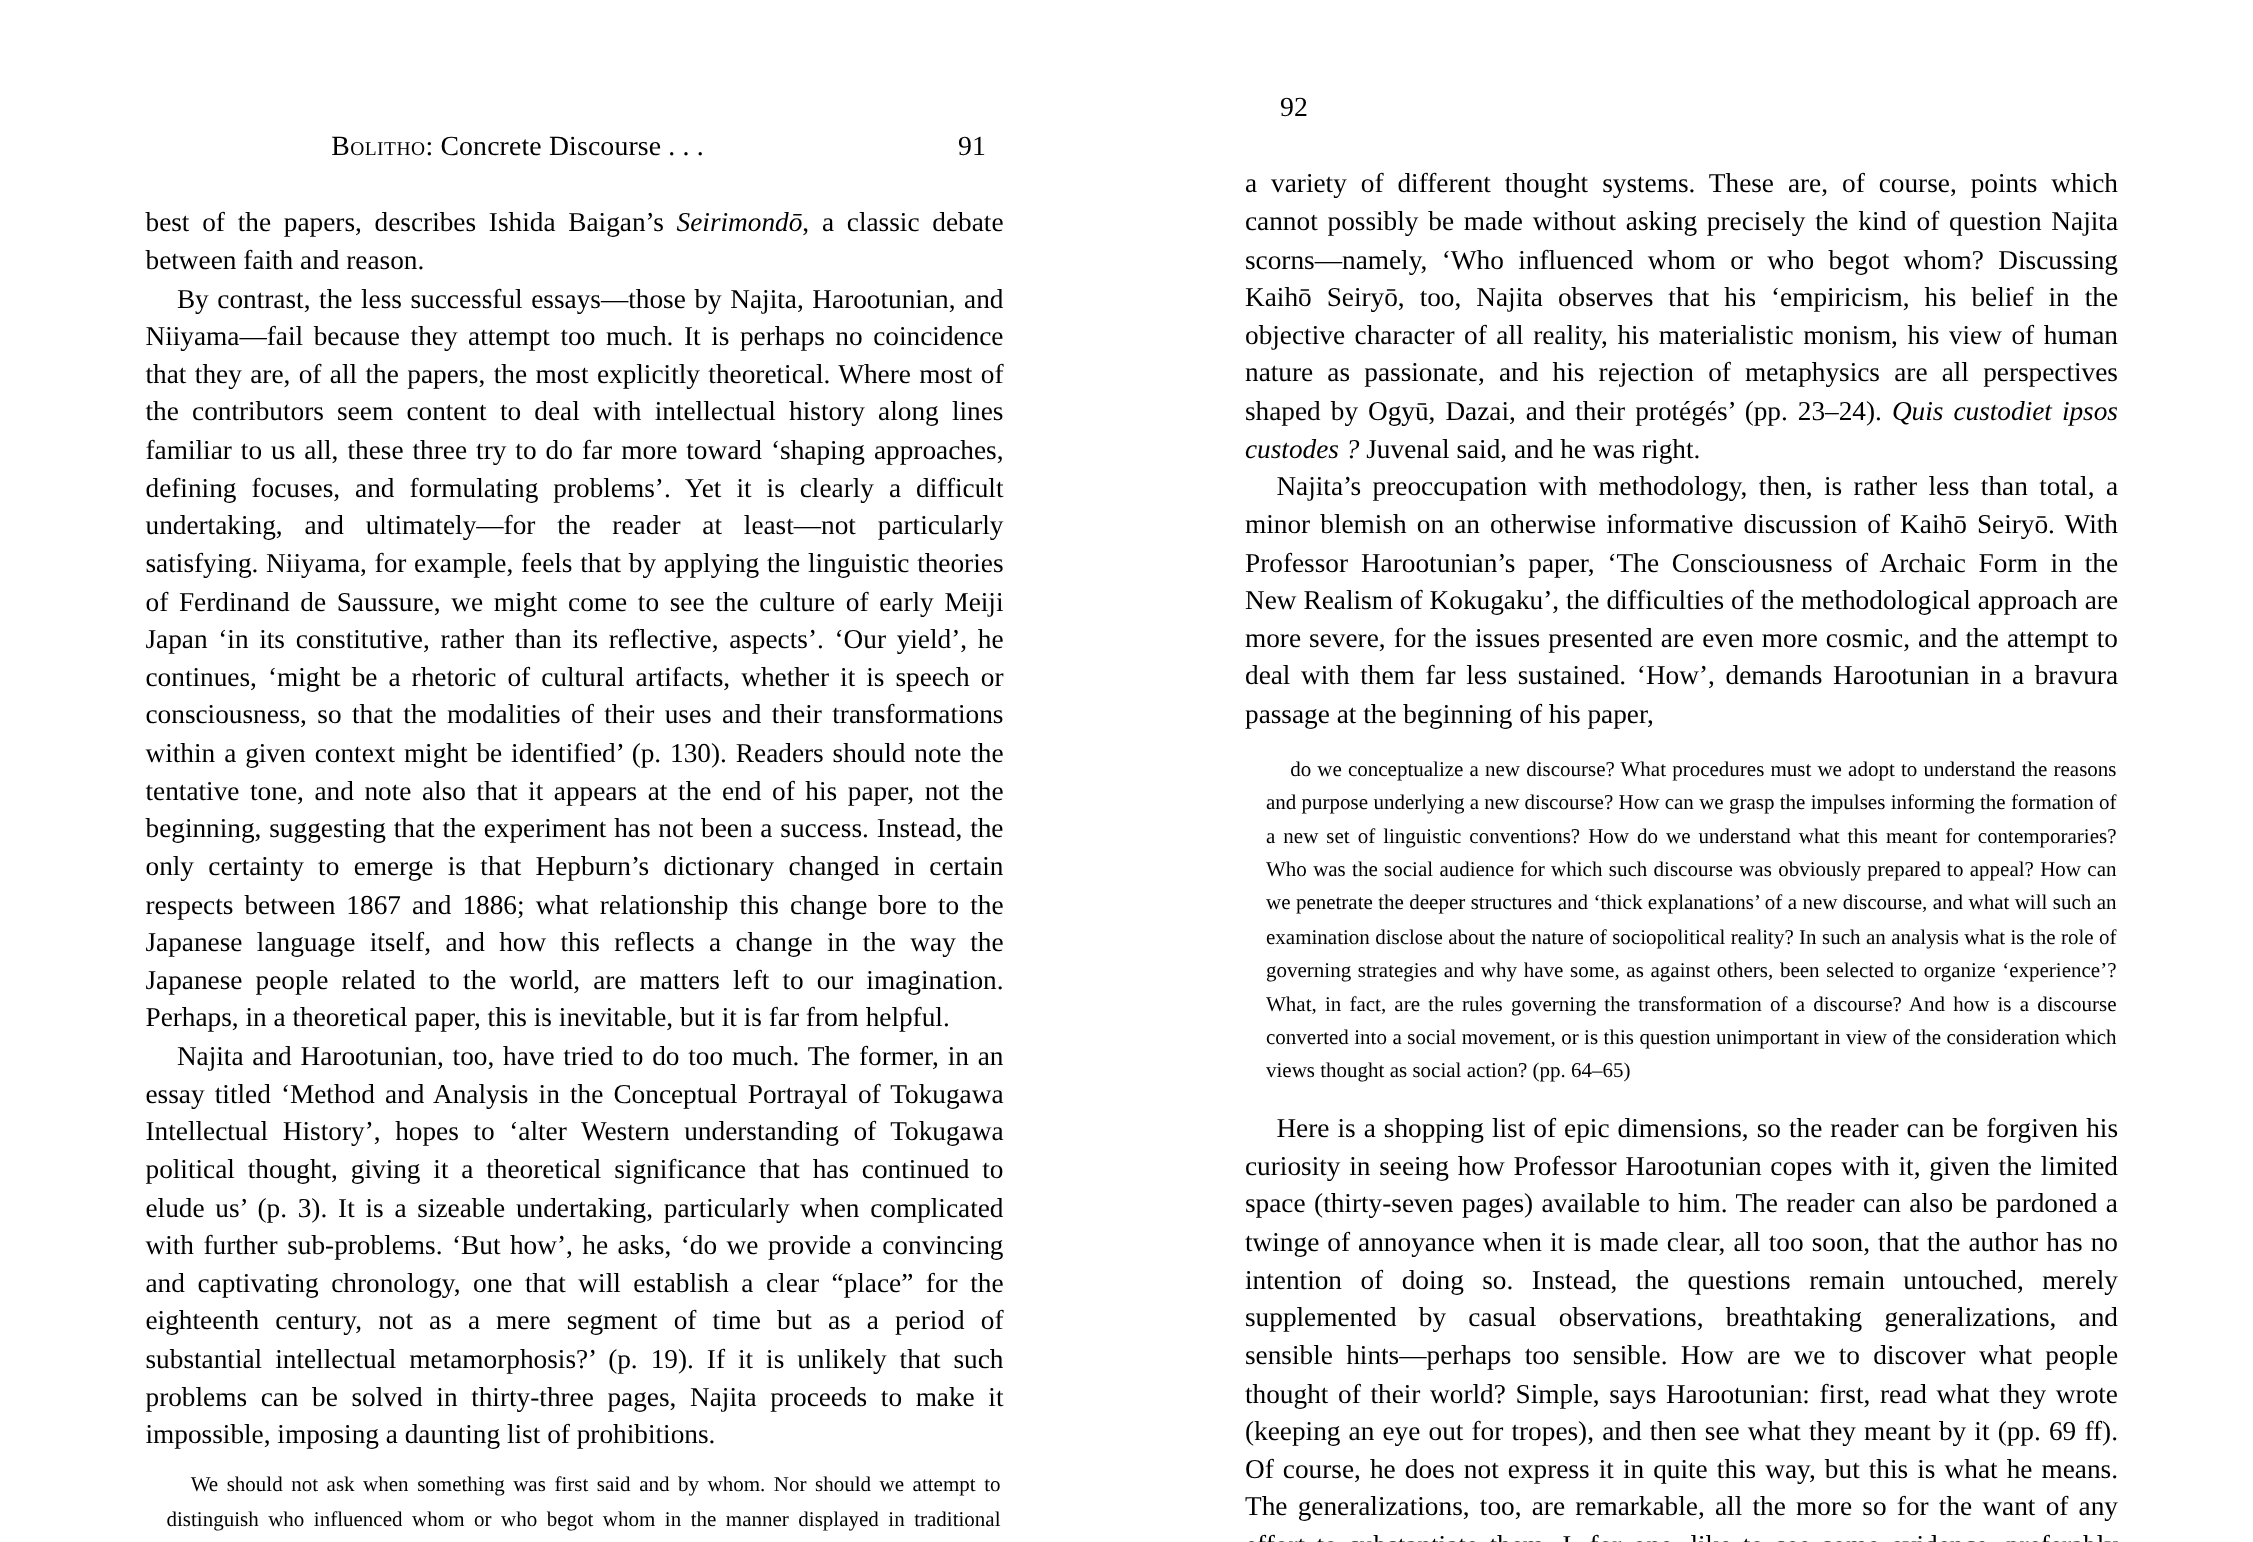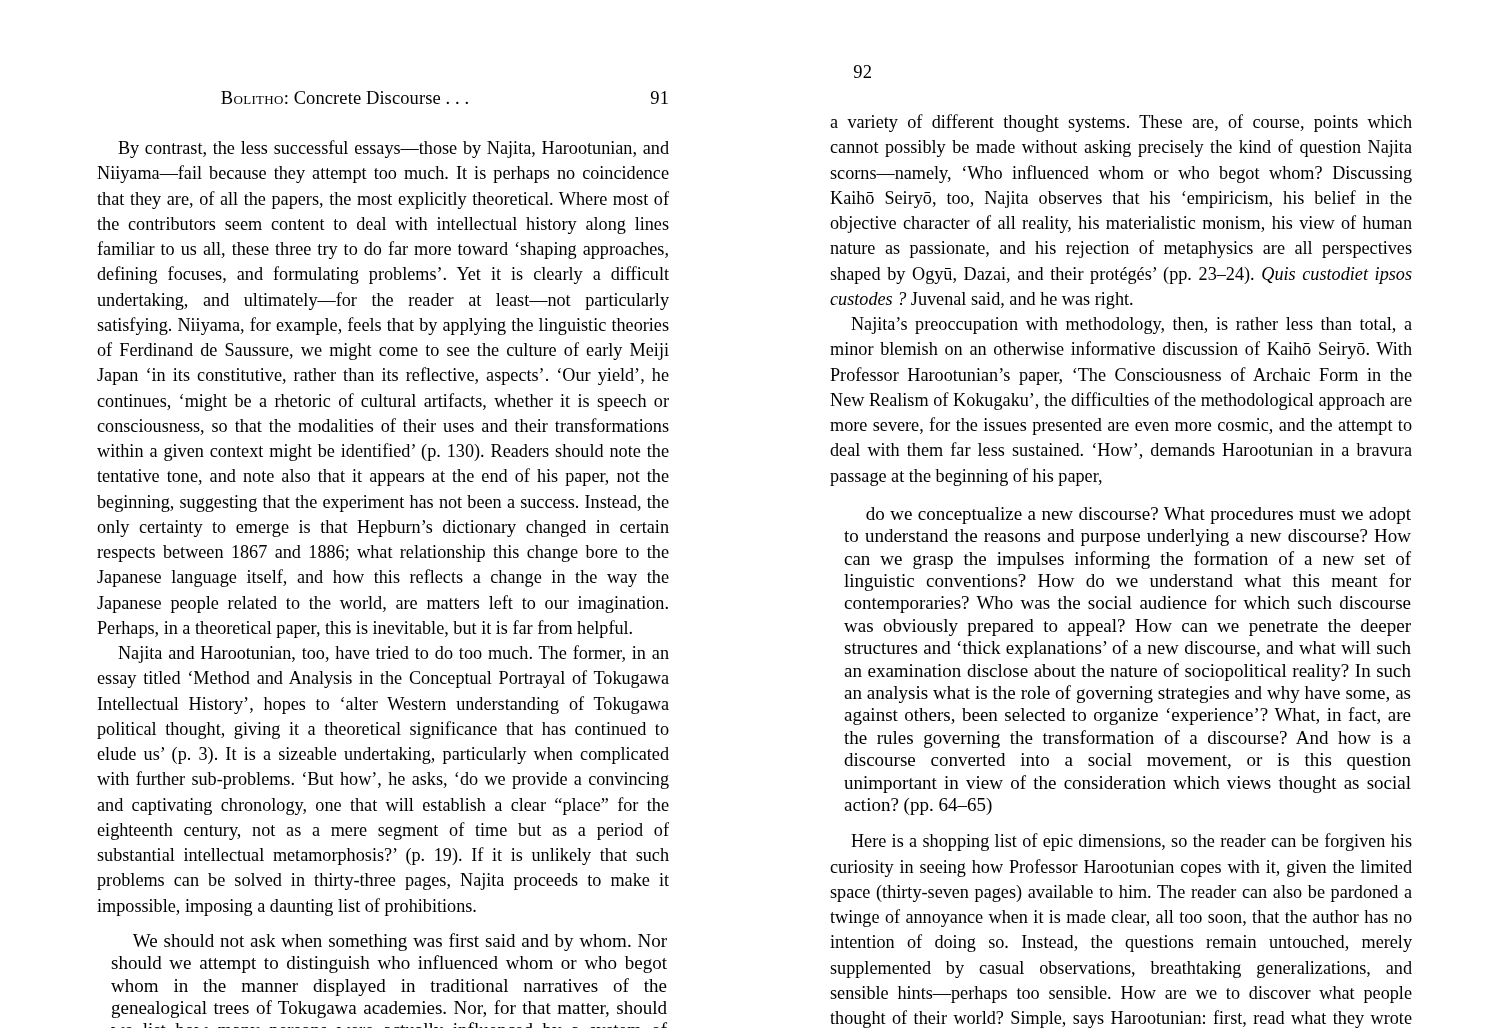--- a/index.html
+++ b/index.html
@@ -46,21 +46,21 @@
     flex: 1 1 auto;
     text-align: center;
   }
   .rh-title-left { padding-right: 34px; }
   .rh-title-right { padding-left: 8px; }
 
   .folio {
     flex: 0 0 auto;
     font-size: 18.5px;
   }
-  .folio-left  { width: 42px; text-align: right; }
+  .folio-left  { width: 42px; text-align: center; }
   .folio-right { width: 42px; text-align: right; }
 
   .smallcaps {
     font-variant: small-caps;
     letter-spacing: 0.3px;
   }
   .ital { font-style: italic; }
 
   .body-col {
     font-size: 18.2px;
@@ -72,21 +72,21 @@
   }
   .body-col p {
     margin: 0;
     text-indent: 1.15em;
   }
   .body-col p.noindent { text-indent: 0; }
 
   blockquote {
     margin: 11px 0 10px 0;
     padding: 0 2px 0 14px;
-    font-size: 19px;
+    font-size: 14px;
     line-height: 22.4px;
     text-align: justify;
     -webkit-hyphens: none;
     hyphens: none;
   }
   blockquote p { margin: 0; text-indent: 0; }
 
   .bq-right {
     margin: 14px 0 13px 0;
     padding-left: 14px;
@@ -100,20 +100,21 @@
 
   <div class="page page-left">
 
     <div class="running-head rh-left">
       <div class="rh-title rh-title-left"><span class="smallcaps">Bolitho</span><span>: </span><span>Concrete Discourse . . .</span></div>
       <div class="folio folio-left">91</div>
     </div>
 
     <div class="body-col">
 
+      <p class="noindent"><span>best of the papers, describes Ishida Baigan’s </span><span class="ital">Seirimondō</span><span>, a classic debate between faith and reason.</span></p>
 
       <p>By contrast, the less successful essays—those by Najita, Harootunian, and Niiyama—fail because they attempt too much. It is perhaps no coincidence that they are, of all the papers, the most explicitly theoretical. Where most of the contributors seem content to deal with intellectual history along lines familiar to us all, these three try to do far more toward ‘shaping approaches, defining focuses, and formulating problems’. Yet it is clearly a difficult undertaking, and ultimately—for the reader at least—not particularly satisfying. Niiyama, for example, feels that by applying the linguistic theories of Ferdinand de Saussure, we might come to see the culture of early Meiji Japan ‘in its constitutive, rather than its reflective, aspects’. ‘Our yield’, he continues, ‘might be a rhetoric of cultural artifacts, whether it is speech or consciousness, so that the modalities of their uses and their transformations within a given context might be identified’ (p. 130). Readers should note the tentative tone, and note also that it appears at the end of his paper, not the beginning, suggesting that the experiment has not been a success. Instead, the only certainty to emerge is that Hepburn’s dictionary changed in certain respects between 1867 and 1886; what relationship this change bore to the Japanese language itself, and how this reflects a change in the way the Japanese people related to the world, are matters left to our imagination. Perhaps, in a theoretical paper, this is inevitable, but it is far from helpful.</p>
 
       <p>Najita and Harootunian, too, have tried to do too much. The former, in an essay titled ‘Method and Analysis in the Conceptual Portrayal of Tokugawa Intellectual History’, hopes to ‘alter Western understanding of Tokugawa political thought, giving it a theoretical significance that has continued to elude us’ (p. 3). It is a sizeable undertaking, particularly when complicated with further sub-problems. ‘But how’, he asks, ‘do we provide a convincing and captivating chronology, one that will establish a clear “place” for the eighteenth century, not as a mere segment of time but as a period of substantial intellectual metamorphosis?’ (p. 19). If it is unlikely that such problems can be solved in thirty-three pages, Najita proceeds to make it impossible, imposing a daunting list of prohibitions.</p>
 
       <blockquote>
         <p>We should not ask when something was first said and by whom. Nor should we attempt to distinguish who influenced whom or who begot whom in the manner displayed in traditional narratives of the genealogical trees of Tokugawa academies. Nor, for that matter, should we list how many persons were actually influenced by a system of thought . . . . Finally, we should not seek pure philosophical statements, exemplifications of syllogistic reasoning . . . . (p. 5)</p>
       </blockquote>
 
     </div>

